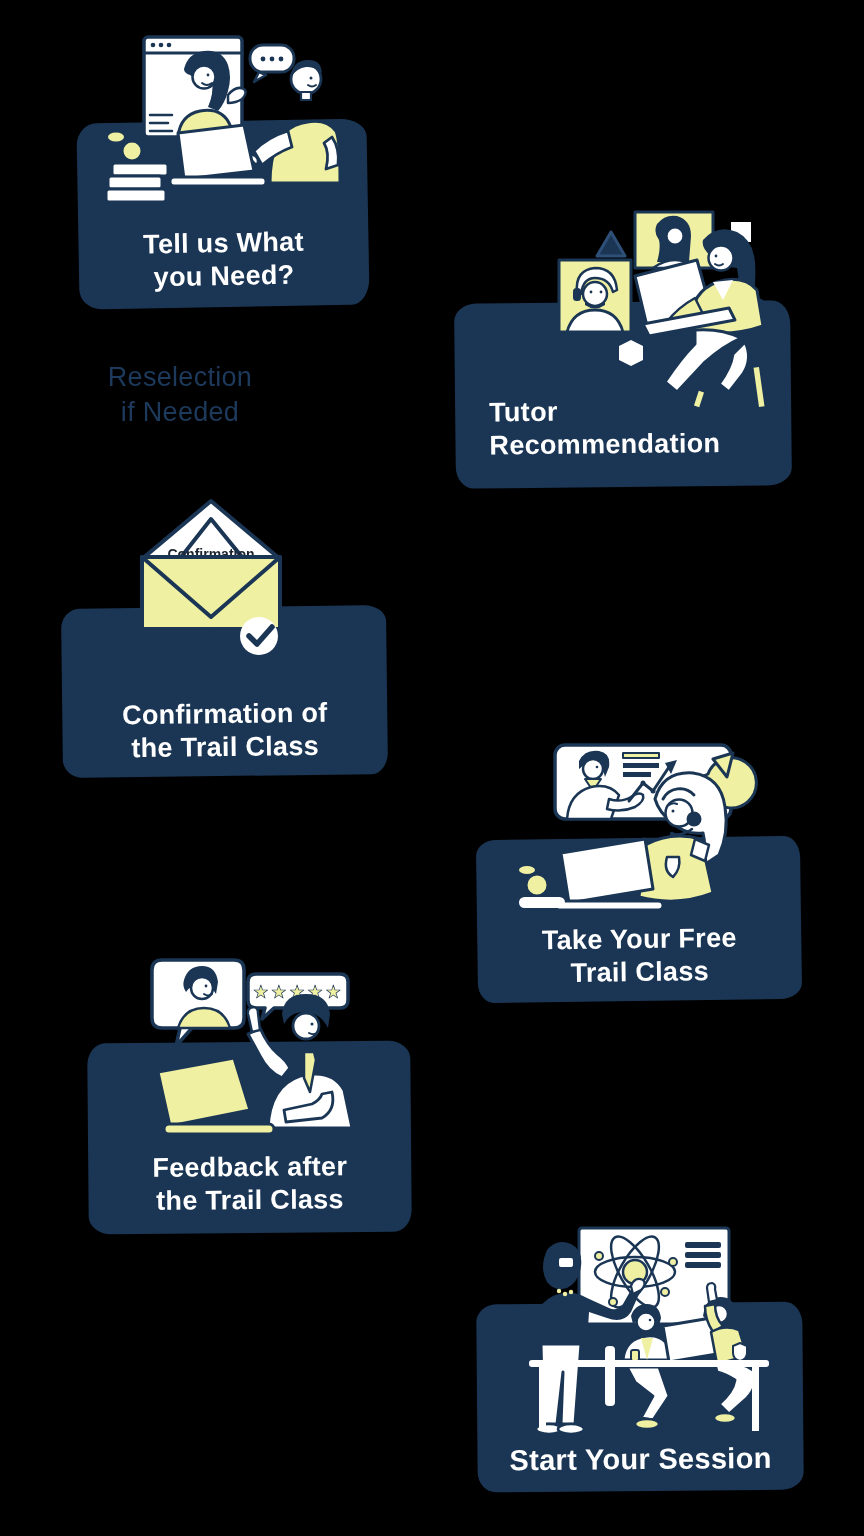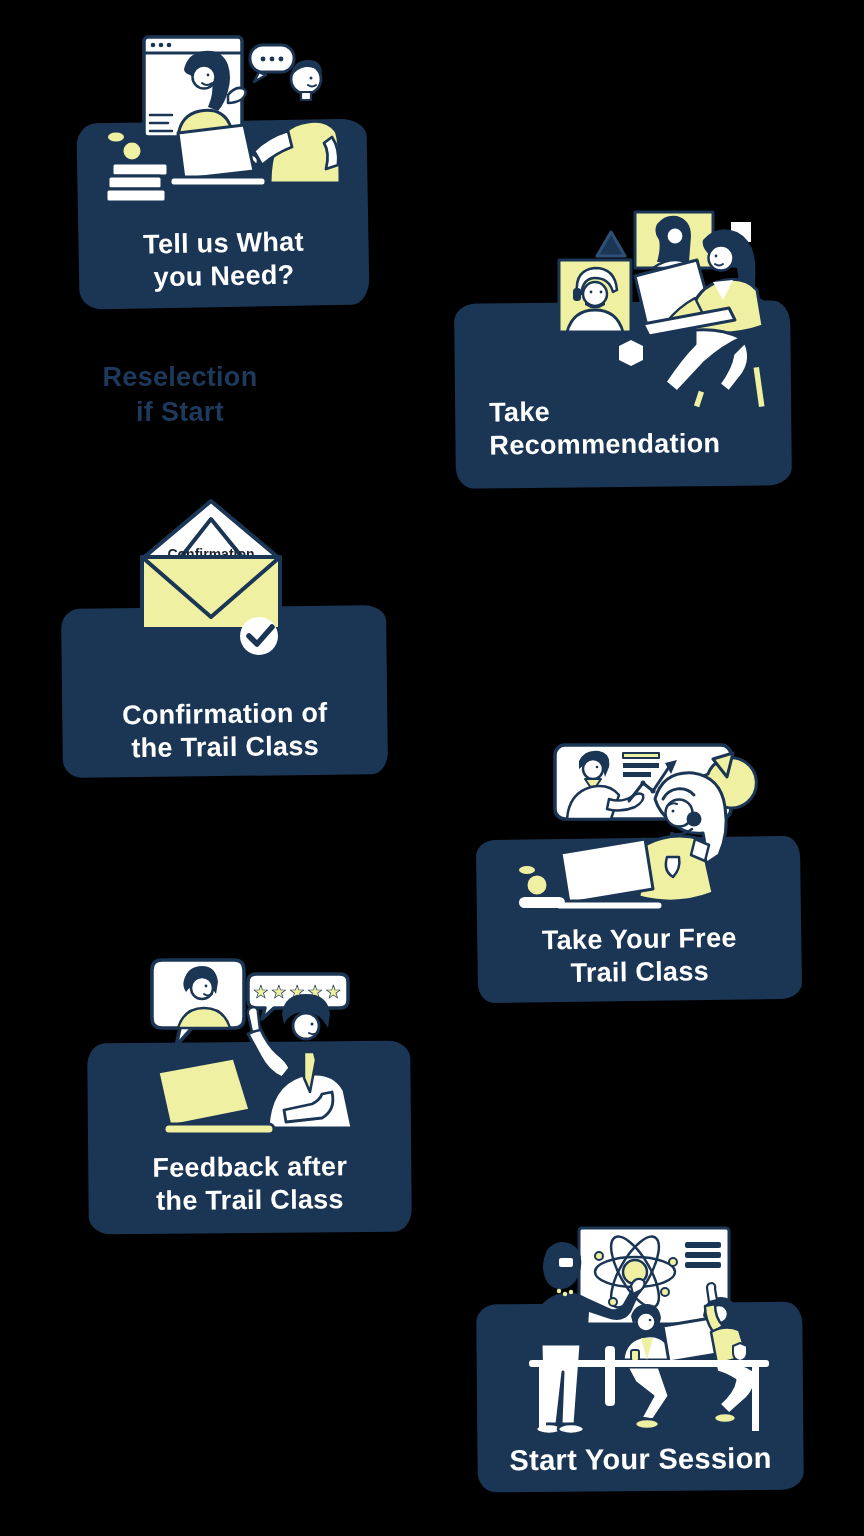--- a/index.html
+++ b/index.html
@@ -2,21 +2,21 @@
 <html><head>
 <meta charset="utf-8">
 <style>
   html,body{margin:0;padding:0;background:#000;}
   .canvas{position:relative;width:844px;height:1536px;background:#000;overflow:hidden;
           font-family:"Liberation Sans",sans-serif;}
   .card{position:absolute;background:#1b3655;z-index:1;}
   .card-title{position:absolute;left:0;right:0;margin:0;color:#ffffff;font-weight:bold;
               text-align:center;font-size:27px;line-height:1.22;letter-spacing:.3px;}
   .illus{position:absolute;z-index:2;}
-  .note{position:absolute;z-index:2;color:#1d3a5c;font-weight:bold;font-size:27px;
+  .note{position:absolute;z-index:2;color:#1d3a5c;font-weight:normal;font-size:27px;
         line-height:1.28;text-align:center;letter-spacing:.3px;}
   
   #card-1{left:78px;top:121px;width:290px;height:186px;border-radius:20px 26px 18px 22px/22px 18px 26px 20px;transform:rotate(-1deg);}
   #card-2{left:455px;top:302px;width:336px;height:185px;border-radius:22px 18px 24px 18px/18px 24px 18px 22px;transform:rotate(-.6deg);}
   #card-3{left:62px;top:607px;width:325px;height:169px;border-radius:18px 22px 16px 20px/20px 16px 22px 18px;transform:rotate(-.7deg);}
   #card-4{left:477px;top:838px;width:324px;height:163px;border-radius:20px 16px 22px 16px/16px 22px 16px 20px;transform:rotate(-.8deg);}
   #card-5{left:88px;top:1042px;width:323px;height:191px;border-radius:18px 22px 18px 22px/22px 18px 22px 18px;transform:rotate(-.5deg);}
   #card-6{left:477px;top:1303px;width:326px;height:188px;border-radius:20px 18px 22px 18px/18px 22px 18px 20px;transform:rotate(-.5deg);}
   #title-1{bottom:14px;}
   #title-2{left:34px;right:auto;bottom:26px;text-align:left;}
@@ -93,21 +93,21 @@
         <circle cx="156" cy="128" r="6" fill="#fff" stroke-width="2.5"></circle>
         <line x1="148" y1="120" x2="164" y2="136" stroke-width="2.8"></line>
         <path d="M236,104 Q244,116 242,132 L230,136 Q234,120 228,110 Z" fill="#fff" stroke-width="2.8"></path>
         <polygon points="82,100 148,92 158,138 88,146" fill="#fff"></polygon>
         <rect x="74" y="144" width="96" height="9" rx="4" fill="#fff"></rect>
       </g>
     </g>
   </svg>
 
   <section class="card" id="card-2">
-    <h2 class="card-title" id="title-2"><span>Take</span><br><span>Recommendation</span></h2>
+    <h2 class="card-title" id="title-2"><span>Tutor</span><br><span>Recommendation</span></h2>
   </section>
   <svg class="illus" id="illus-2" viewBox="0 0 252 204">
     <g stroke="#1b3655" stroke-width="3" stroke-linejoin="round" stroke-linecap="round">
       <polygon points="66,26 80,50 52,50" fill="#1b3655" stroke="#2e5078"></polygon>
       <rect x="186" y="16" width="20" height="20" fill="#fff" stroke="none"></rect>
 
       <g>
         <rect x="90" y="6" width="78" height="56" fill="#f0f0a2"></rect>
         <path d="M112,18 Q120,8 132,10 Q146,14 146,30 L144,56 L112,56 Q116,42 114,34 Q108,26 112,18 Z" fill="#1b3655" stroke="none"></path>
         <circle cx="130" cy="30" r="8.5" fill="#fff" stroke-width="2.2"></circle>
@@ -139,21 +139,21 @@
         <circle cx="126" cy="122" r="6" fill="#fff" stroke-width="2.5"></circle>
         <polygon points="98,118 184,102 190,114 104,130" fill="#fff"></polygon>
         <path d="M150,124 Q176,122 196,132 Q178,140 160,156 L132,186 L120,176 Q136,152 150,138 Z" fill="#fff"></path>
         <path d="M200,136 Q208,152 198,168 L184,186 L174,178 Q186,162 188,148 Z" fill="#fff"></path>
         <rect x="150" y="184" width="8" height="18" transform="rotate(18 154 193)" fill="#f0f0a2" stroke-width="2.5"></rect>
         <rect x="210" y="160" width="8" height="42" transform="rotate(-8 214 181)" fill="#f0f0a2" stroke-width="2.5"></rect>
       </g>
     </g>
   </svg>
 
-  <div class="note" id="note-reselection"><span>Reselection</span><br><span>if Start</span></div>
+  <div class="note" id="note-reselection"><span>Reselection</span><br><span>if Needed</span></div>
 
   <section class="card" id="card-3">
     <h2 class="card-title" id="title-3"><span>Confirmation of</span><br><span>the Trail Class</span></h2>
   </section>
   <svg class="illus" id="illus-3" viewBox="0 0 186 180">
     <g stroke="#1b3655" stroke-width="4" stroke-linejoin="round" stroke-linecap="round">
       <g>
         <polygon points="24,70 93,12 162,70" fill="#fff"></polygon>
         <polygon points="38,100 93,30 150,100 93,142" fill="#fff"></polygon>
         <text x="93" y="70" text-anchor="middle" class="letter-txt" stroke="none">Confirmation</text>

